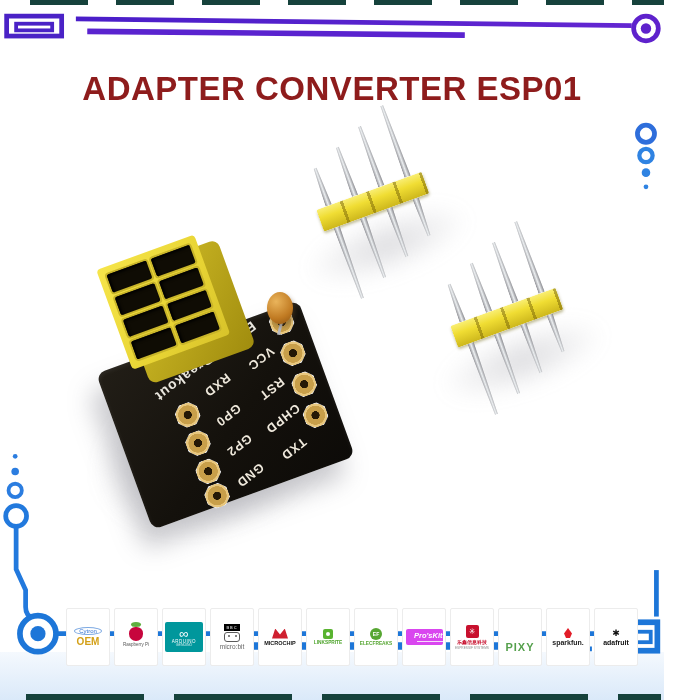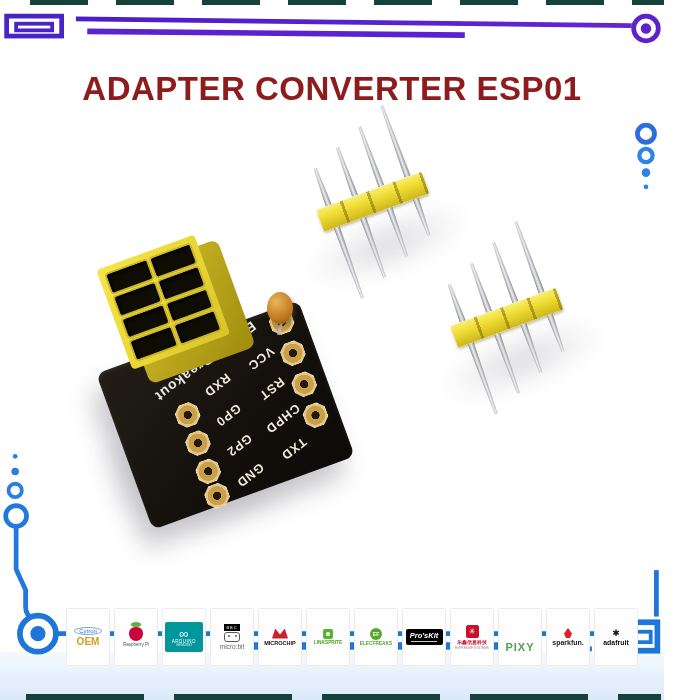--- a/index.html
+++ b/index.html
@@ -73,22 +73,22 @@
   .mb-face::before{left:2.5px;} .mb-face::after{right:2.5px;}
   .mb-txt{font-size:6.5px;color:#666;}
   .mchip-icon{width:16px;height:10px;background:#cf2030;clip-path:polygon(0 100%,20% 0,50% 60%,80% 0,100% 100%);}
   .mchip-txt{font-size:5.5px;font-weight:bold;color:#111;}
   .ls-icon{width:10px;height:10px;background:#59b330;border-radius:2px;position:relative;}
   .ls-icon::after{content:"";position:absolute;left:3px;top:3px;width:4px;height:4px;background:#fff;border-radius:50%;}
   .ls-txt{font-size:4.8px;font-weight:bold;color:#4ea42c;}
   .ef-icon{width:12px;height:12px;background:#56a632;border-radius:50%;color:#fff;font-size:5px;font-weight:bold;
     display:flex;align-items:center;justify-content:center;}
   .ef-txt{font-size:4.8px;font-weight:bold;color:#56a632;}
-  .pk-box{width:37px;height:16px;background:#000000;border-radius:2px;display:flex;flex-direction:column;
-    align-items:center;justify-content:center;}
+  .pk-box{width:37px;height:16px;background:#d946ef;border-radius:2px;display:flex;flex-direction:column;
+    align-items:flex-end;justify-content:center;}
   .pk-txt{color:#fff;font-size:7.5px;font-weight:bold;font-style:italic;line-height:1;}
   .pk-line{width:26px;height:1px;background:rgba(255,255,255,.8);margin-top:1px;}
   .esp-icon{width:13px;height:13px;background:#c8102e;border-radius:2px;color:#fff;font-size:8px;line-height:13px;text-align:center;}
   .esp-cjk{font-size:5px;color:#c8102e;font-weight:bold;}
   .esp-sub{font-size:3.2px;color:#8a8a8a;}
   .pixy-txt{font-size:11px;font-weight:bold;color:#55a04c;letter-spacing:1px;margin-top:20px;}
   .sf-flame{width:8px;height:10px;background:#e21d28;clip-path:polygon(50% 0,100% 55%,75% 100%,25% 100%,0 55%);}
   .sf-txt{font-size:7px;font-weight:bold;color:#222;}
   .ada-star{font-size:9px;color:#111;line-height:1;}
   .ada-txt{font-size:7px;font-weight:bold;color:#111;}

